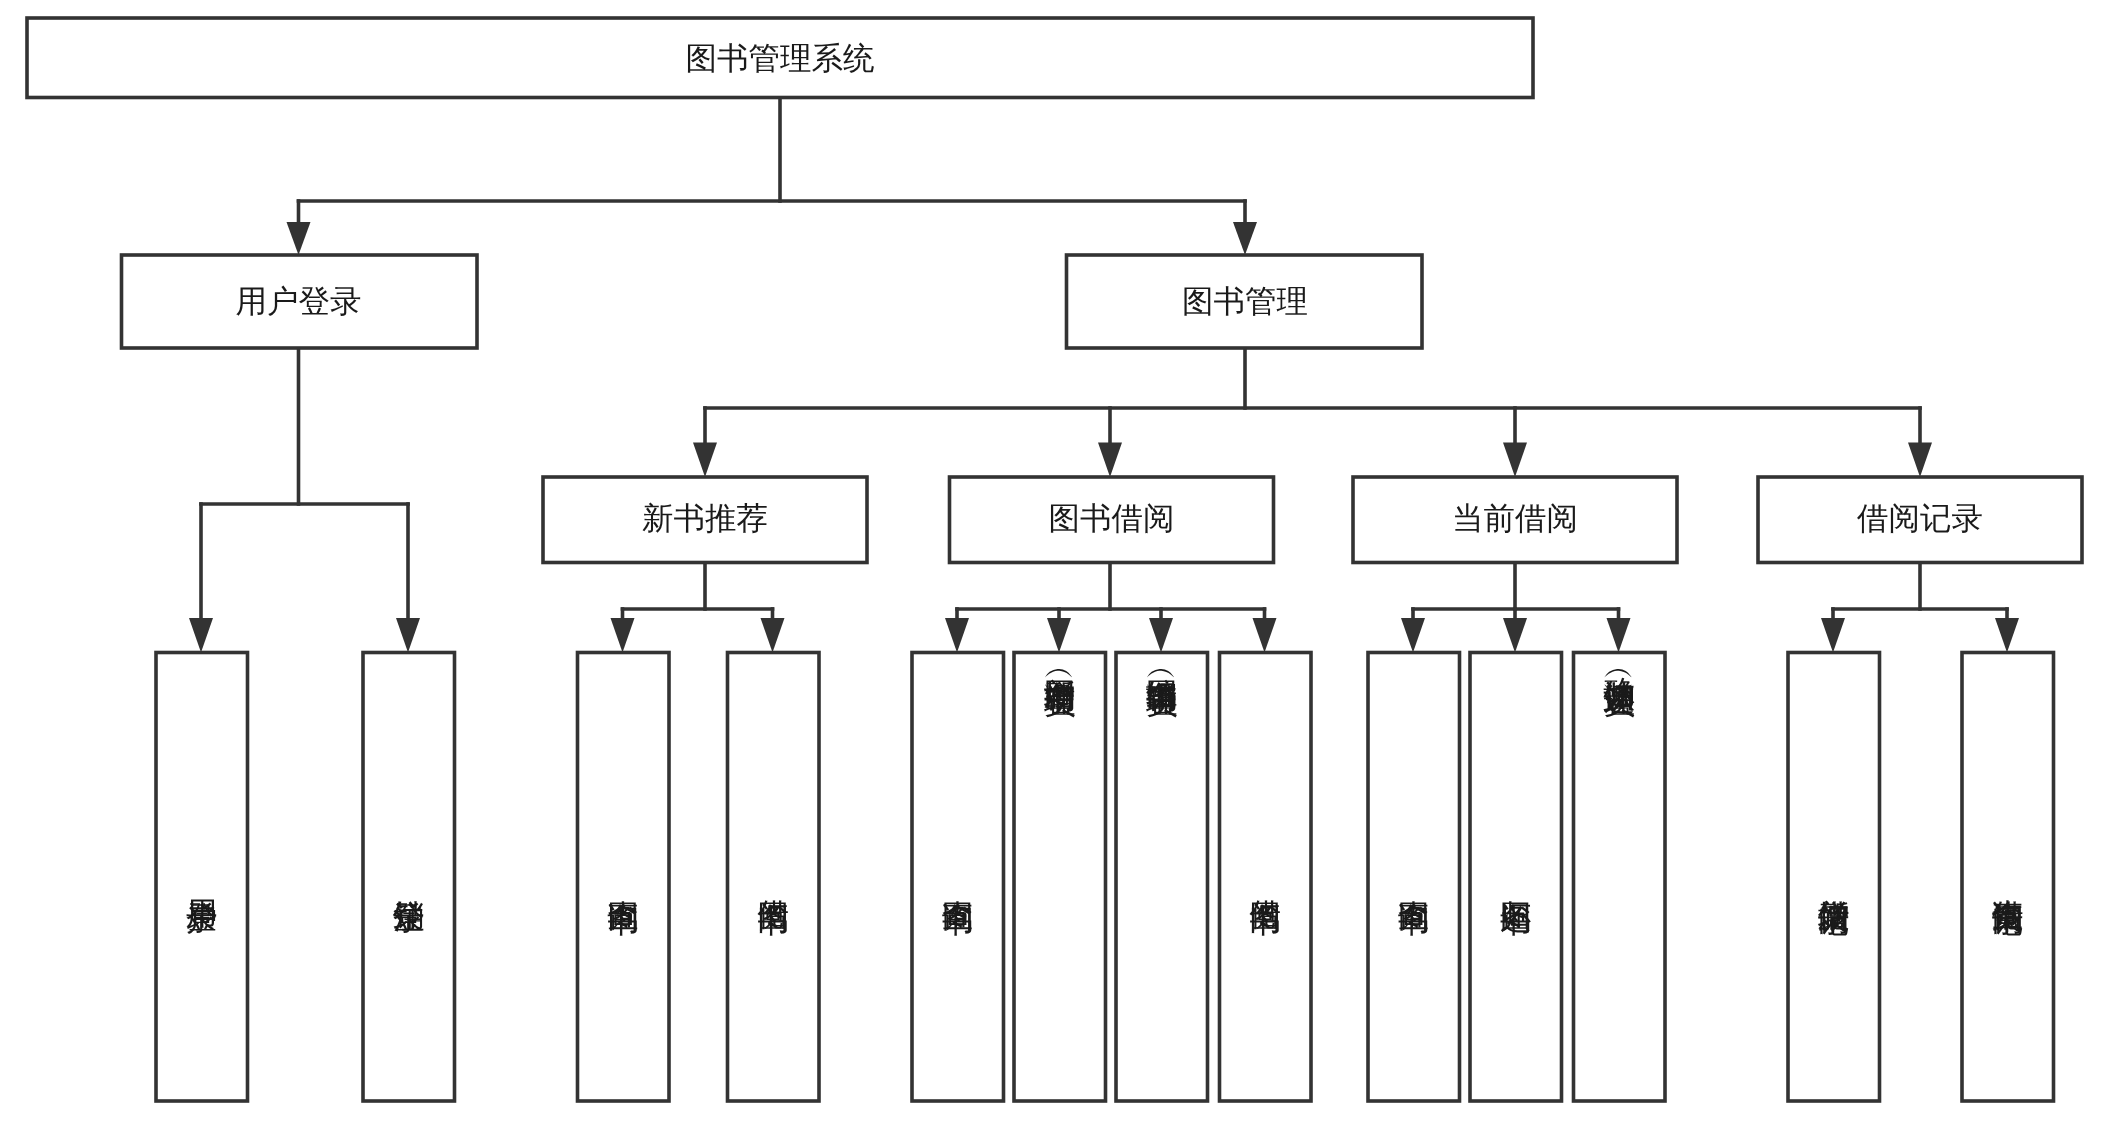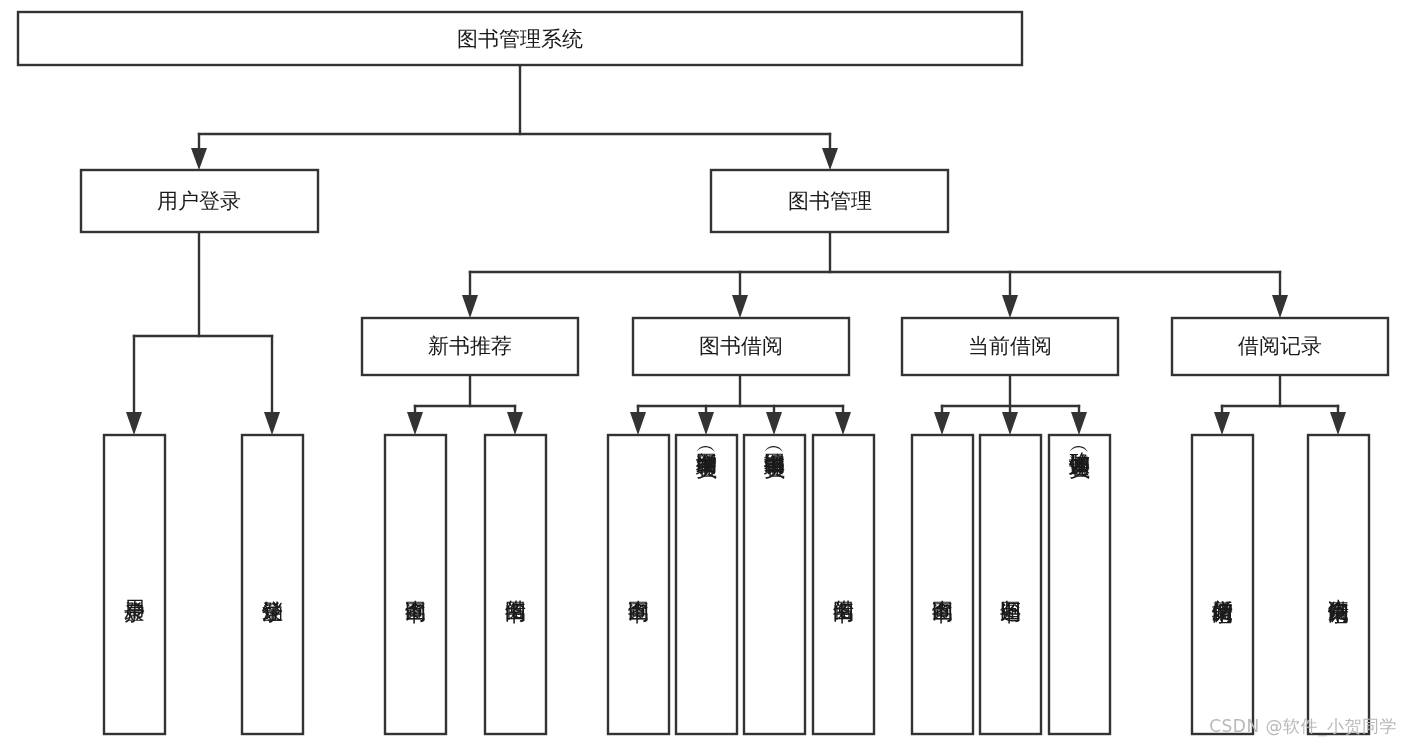--- a/index.html
+++ b/index.html
@@ -199,14 +199,13 @@
   <div class="node-label-v" style="left:744px; top:435px; width:61px; height:299px; justify-content:flex-start;">编辑图书（管理员）</div>
   <div class="node-label-v" style="left:813px; top:435px; width:61px; height:299px;">借阅图书</div>
 
   <div class="node-label-v" style="left:912px; top:435px; width:61px; height:299px;">查询图书</div>
   <div class="node-label-v" style="left:980px; top:435px; width:61px; height:299px;">归还图书</div>
   <div class="node-label-v" style="left:1049px; top:435px; width:61px; height:299px; justify-content:flex-start;">确认归还（管理员）</div>
 
   <div class="node-label-v" style="left:1192px; top:435px; width:61px; height:299px;">新增借阅记录</div>
   <div class="node-label-v" style="left:1308px; top:435px; width:61px; height:299px;">查询借阅记录</div>
 
-  <div class="watermark">CSDN @软件_小贺同学</div>
 </div>
 
 </body></html>

